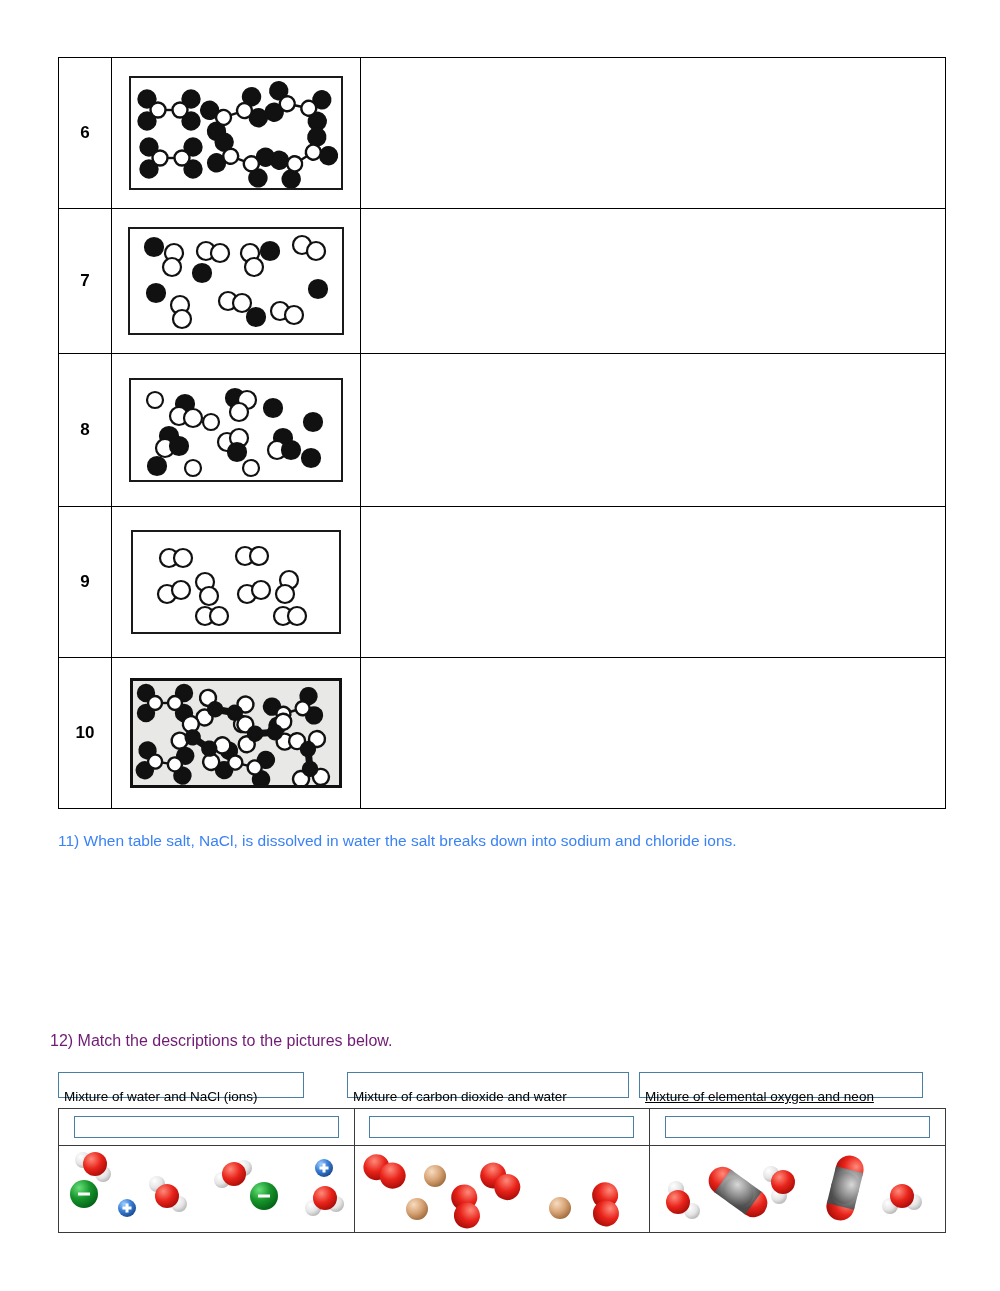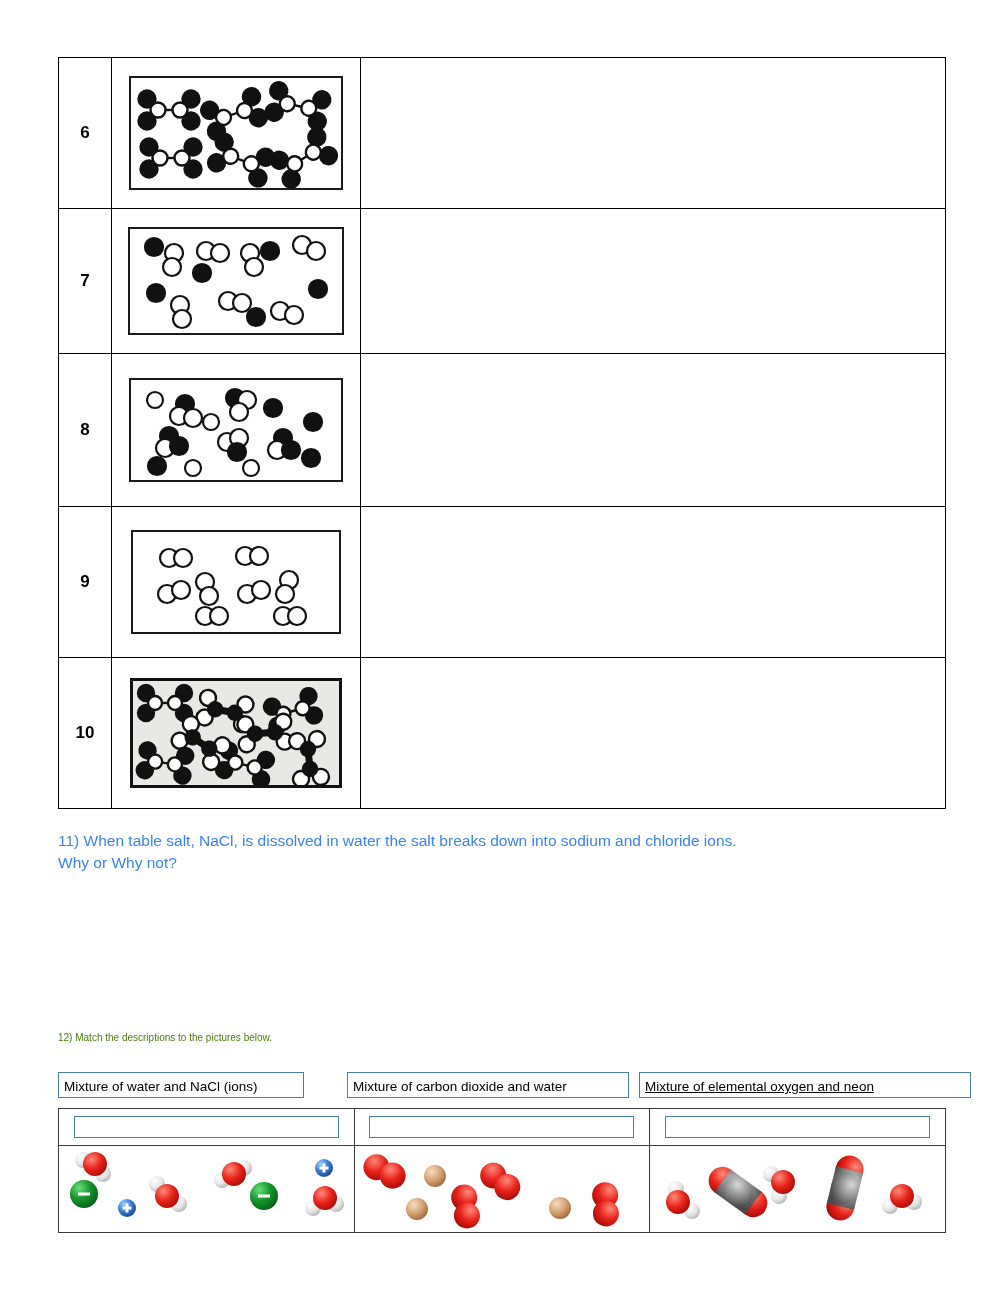--- a/index.html
+++ b/index.html
@@ -79,49 +79,49 @@
     top: 830px;
     width: 880px;
     font-size: 15.5px;
     line-height: 1.42;
     color: #3b82f6;
   }
 
   
   .q12-prompt {
     position: absolute;
-    left: 58px;
+    left: 50px;
     top: 1032px;
-    font-size: 10px;
-    color: #4d7c0f;
+    font-size: 16px;
+    color: #701a75;
   }
 
   .desc-row {
     position: absolute;
     left: 58px;
     top: 1072px;
     width: 884px;
     height: 26px;
   }
   .desc-box {
     position: absolute;
     top: 0;
     height: 26px;
     border: 1.5px solid #4a7fa5;
     background: #ffffff;
     box-sizing: border-box;
     font-size: 13.5px;
     line-height: 23px;
-    padding: 2px 5px;
+    padding: 12px 5px;
     white-space: nowrap;
     color: #000000;
   }
   .desc-box.d0 { left: 0px;   width: 246px; }
   .desc-box.d1 { left: 289px; width: 282px; }
-  .desc-box.d2 { left: 581px; width: 332px; text-decoration: underline; }
+  .desc-box.d2 { left: 581px; width: 284px; text-decoration: underline; }
 
   
   .panel-table {
     position: absolute;
     left: 58px;
     top: 1108px;
     width: 884px;
     border-collapse: collapse;
     table-layout: fixed;
   }
@@ -516,21 +516,20 @@
       </td>
       <td class="col-ans">
         <div class="answer-cell"></div>
       </td>
     </tr>
   </tbody>
 </table>
 
 <div class="q11">
   <div>11) When table salt, NaCl, is dissolved in water the salt breaks down into sodium and chloride ions.</div>
-  <div>Why or Why not?</div>
 </div>
 
 <div class="q12-prompt">12) Match the descriptions to the pictures below.</div>
 
 <div class="desc-row">
   <div class="desc-box d0">Mixture of water and NaCl (ions)</div>
   <div class="desc-box d1">Mixture of carbon dioxide and water</div>
   <div class="desc-box d2">Mixture of elemental oxygen and neon</div>
 </div>
 

